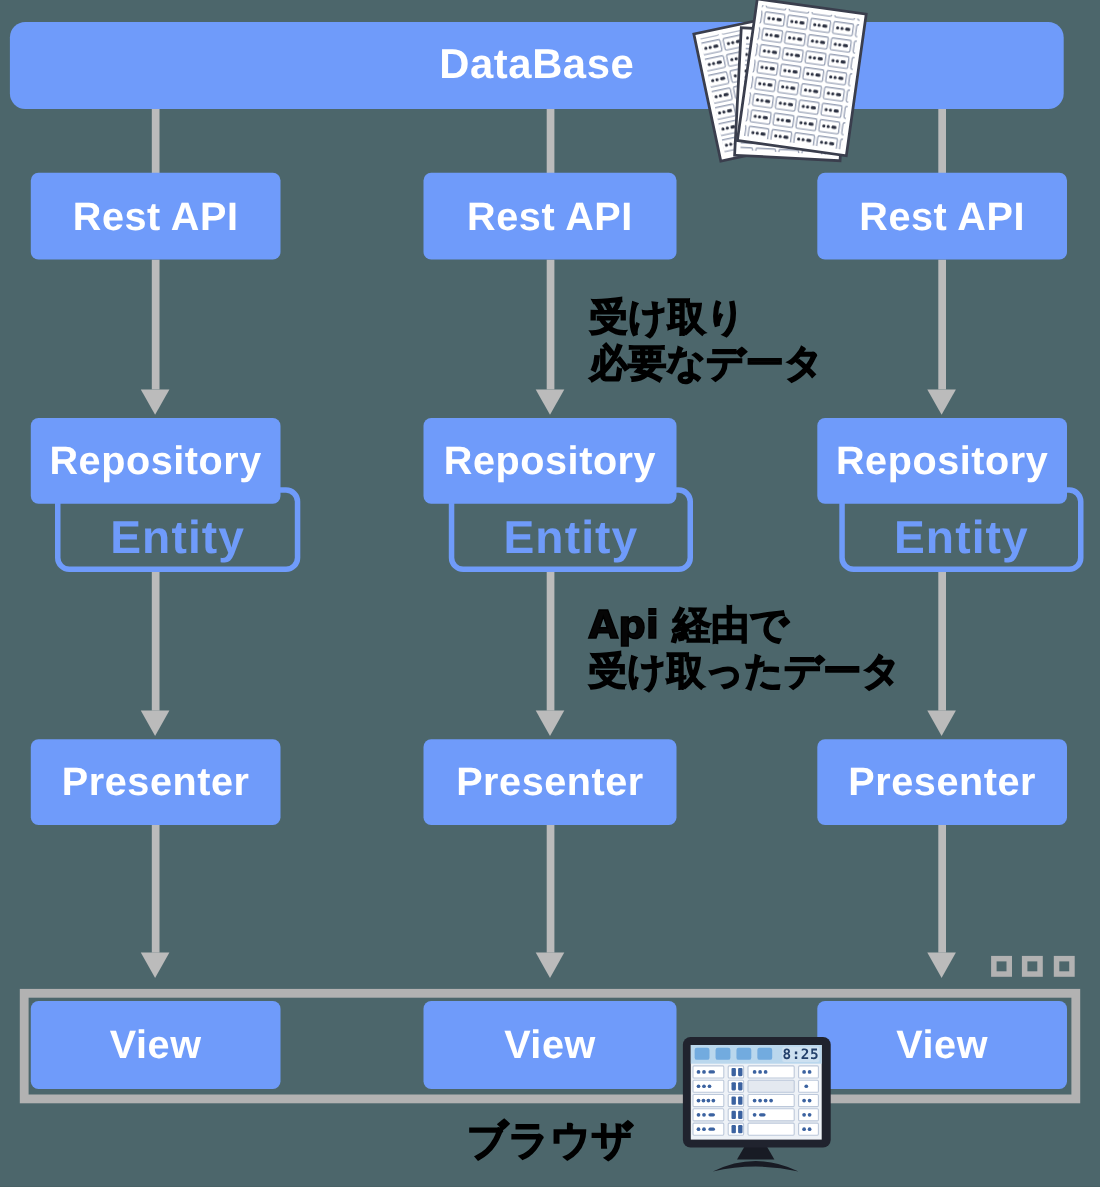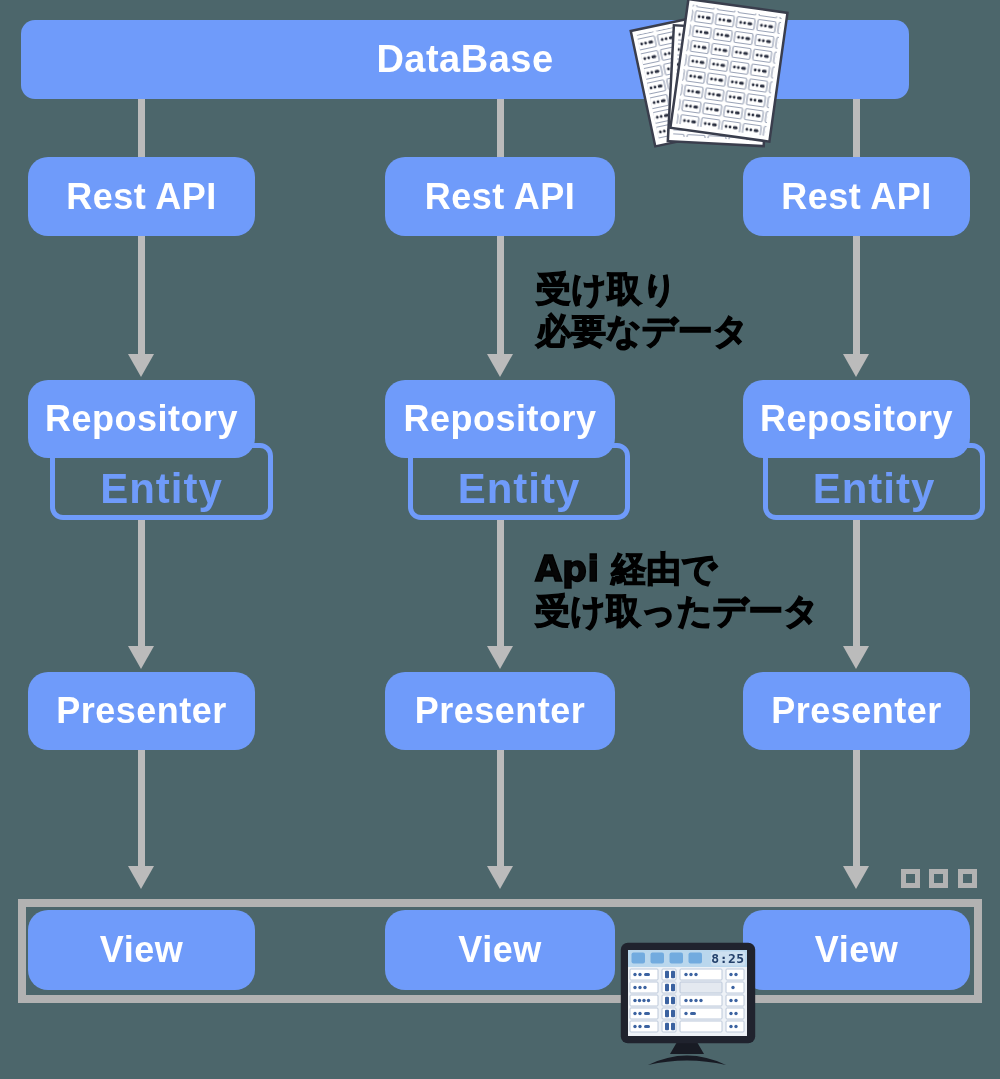--- a/index.html
+++ b/index.html
@@ -5,21 +5,21 @@
   html,body{margin:0;padding:0;}
   body{background:#333;}
   .stage{
     position:relative; width:1000px; height:1079px; overflow:hidden;
     background:var(--background,#4C666B);
     font-family:"Liberation Sans",sans-serif;
   }
   .node{
     position:absolute; z-index:2;
     background:var(--node_blue,#6F9BFA);
-    color:#fff; border-radius:20px;
+    color:#fff; border-radius:7px;
     display:flex; align-items:center; justify-content:center;
     font-weight:bold; font-size:36px; letter-spacing:0.5px;
   }
   .node.db{font-size:38px; border-radius:14px;}
   .entity{
     position:absolute; z-index:1; box-sizing:border-box;
     border:5px solid var(--node_blue,#6F9BFA); border-radius:13px;
     color:var(--node_blue,#6F9BFA);
     display:flex; align-items:center; justify-content:center;
     font-weight:bold; font-size:42px; padding-top:14px; letter-spacing:1px;
@@ -53,21 +53,21 @@
   }
   .illu{position:absolute;}
   .illu-papers{left:624px; top:0px; z-index:6;}
   .illu-monitor{left:620px; top:942px; z-index:7;}
 </style>
 </head>
 <body>
 
 <div class="stage">
 
-  <div class="node db" style="left:21px;top:20px;width:888px;height:79px">DataBase</div>
+  <div class="node db" style="left:9px;top:20px;width:958px;height:79px">DataBase</div>
 
   <div class="vline" style="left:138px;top:99px;height:59px"></div>
   <div class="node" style="left:28px;top:157px;width:227px;height:79px">Rest API</div>
   <div class="vline" style="left:138px;top:236px;height:118px"></div>
   <div class="ahead" style="left:128px;top:354px"></div>
   <div class="entity" style="left:50px;top:443px;width:223px;height:77px">Entity</div>
   <div class="node" style="left:28px;top:380px;width:227px;height:78px">Repository</div>
   <div class="vline" style="left:138px;top:520px;height:126px"></div>
   <div class="ahead" style="left:128px;top:646px"></div>
   <div class="node" style="left:28px;top:672px;width:227px;height:78px">Presenter</div>
@@ -109,20 +109,21 @@
     <div>Api 経由で</div>
     <div>受け取ったデータ</div>
   </div>
   <div class="note" style="left:535px;top:774px">
   </div>
 
   <div class="frame"></div>
   <div class="winbtn" style="left:901px"></div>
   <div class="winbtn" style="left:929px"></div>
   <div class="winbtn" style="left:958px"></div>
+  <div class="browser-label">ブラウザ</div>
 
   <div class="illu illu-papers">
     <svg width="170" height="150" viewBox="0 0 170 150">
       <defs>
         <pattern id="cells" width="21" height="15" patternUnits="userSpaceOnUse">
           <rect x="1" y="1.5" width="18" height="11" rx="1.5" fill="#ffffff" stroke="#99a2b6" stroke-width="1.2"></rect>
           <circle cx="5" cy="7" r="1.4" fill="#2b3040"></circle>
           <circle cx="9" cy="7" r="1.4" fill="#2b3040"></circle>
           <rect x="12" y="5.6" width="4.5" height="2.8" rx="1.2" fill="#2b3040"></rect>
         </pattern>

